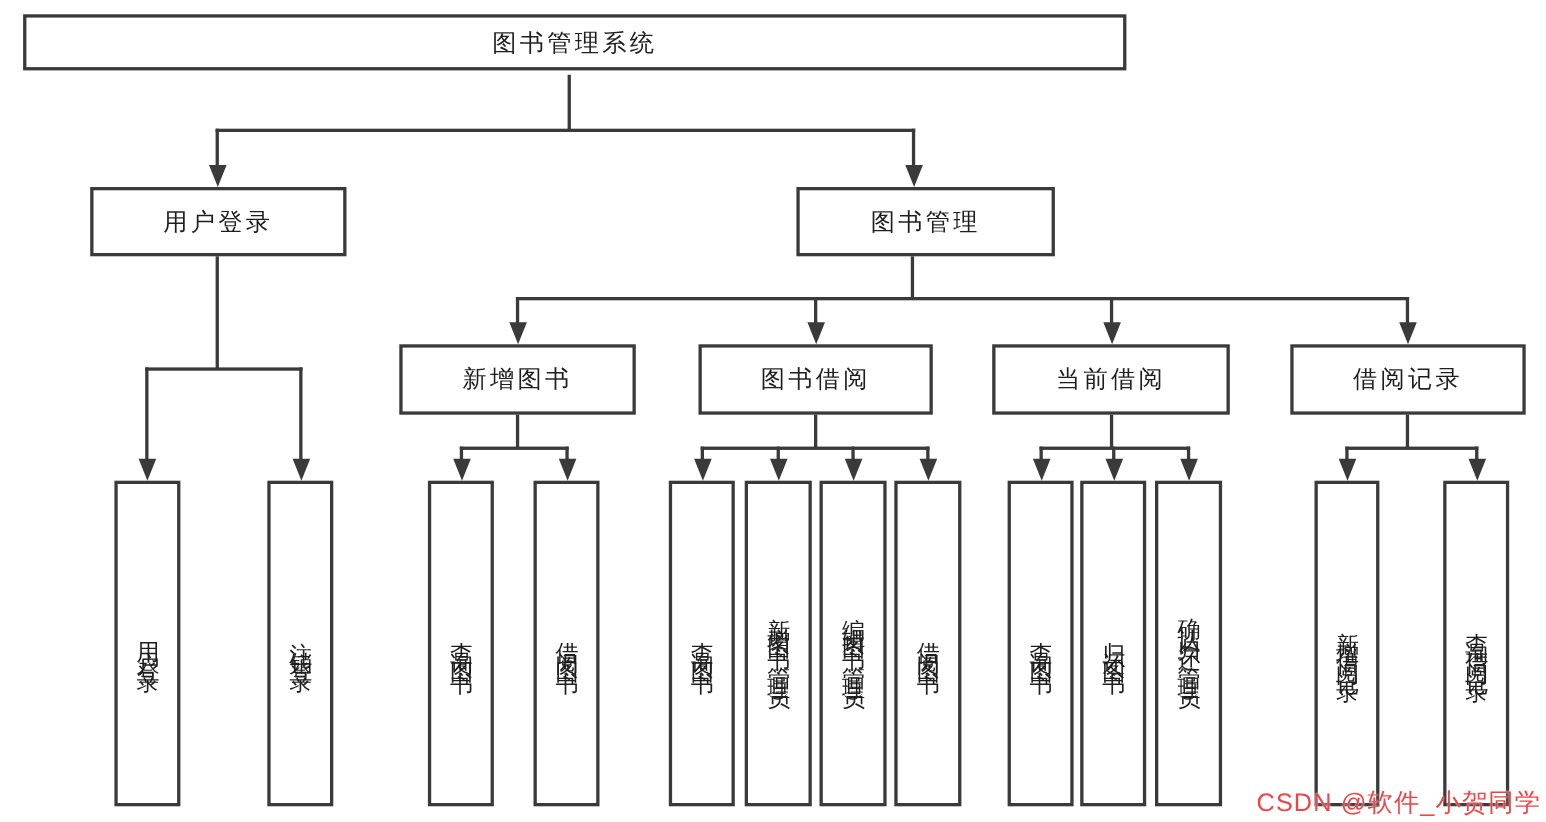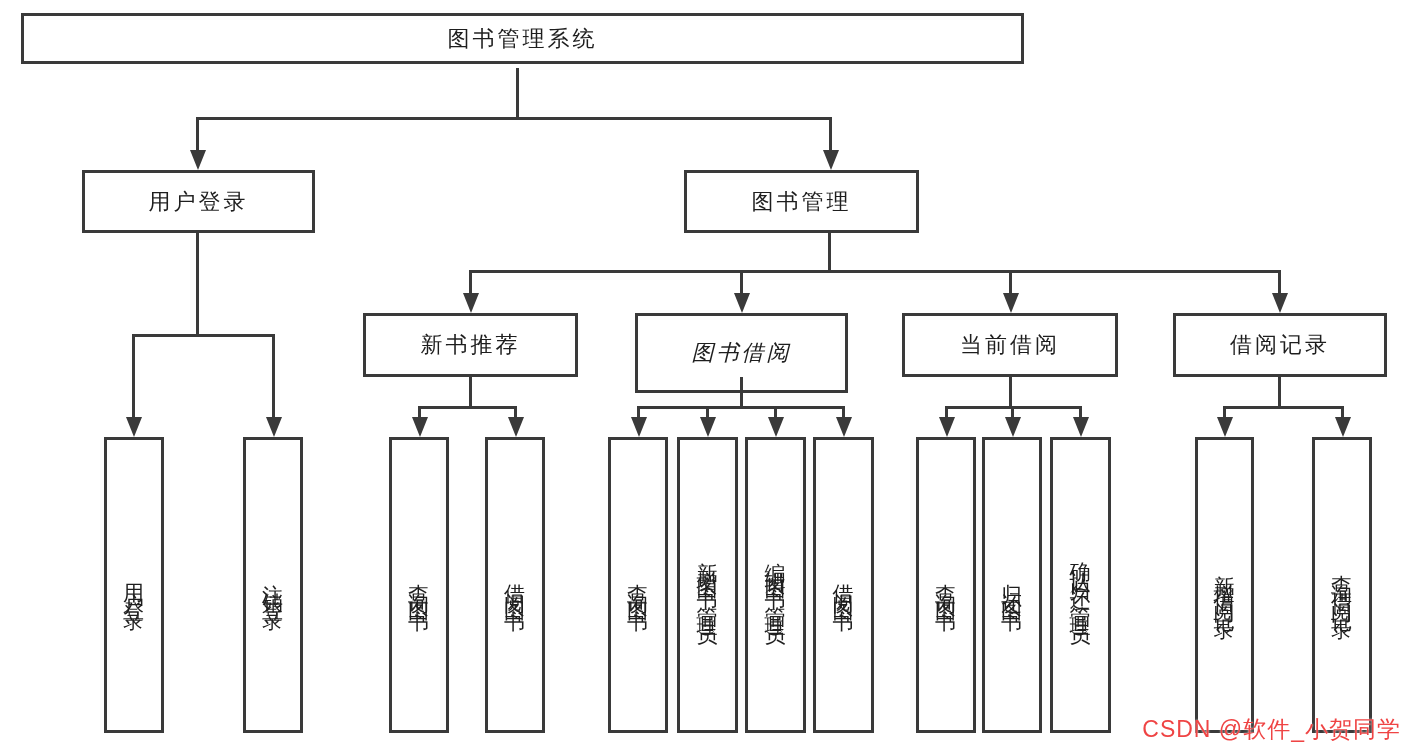--- a/index.html
+++ b/index.html
@@ -59,29 +59,29 @@
 <div id="stage">
 
   <div class="node hnode" style="left:21px;top:13px;width:1003px;height:51px;">
     <span>图书管理系统</span>
   </div>
 
   <div class="node hnode" style="left:82px;top:170px;width:233px;height:63px;">
     <span>用户登录</span>
   </div>
 
-  <div class="node hnode" style="left:684px;top:170px;width:235px;height:63px;">
+  <div class="node hnode" style="left:724px;top:170px;width:235px;height:63px;">
     <span>图书管理</span>
   </div>
 
   <div class="node hnode" style="left:363px;top:313px;width:215px;height:64px;">
-    <span>新书推荐</span>
+    <span>新增图书</span>
   </div>
 
-  <div class="node hnode" style="left:635px;top:313px;width:213px;height:80px;font-style:italic;">
+  <div class="node hnode" style="left:635px;top:313px;width:213px;height:64px;">
     <span>图书借阅</span>
   </div>
 
   <div class="node hnode" style="left:902px;top:313px;width:216px;height:64px;">
     <span>当前借阅</span>
   </div>
 
   <div class="node hnode" style="left:1173px;top:313px;width:214px;height:64px;">
     <span>借阅记录</span>
   </div>

